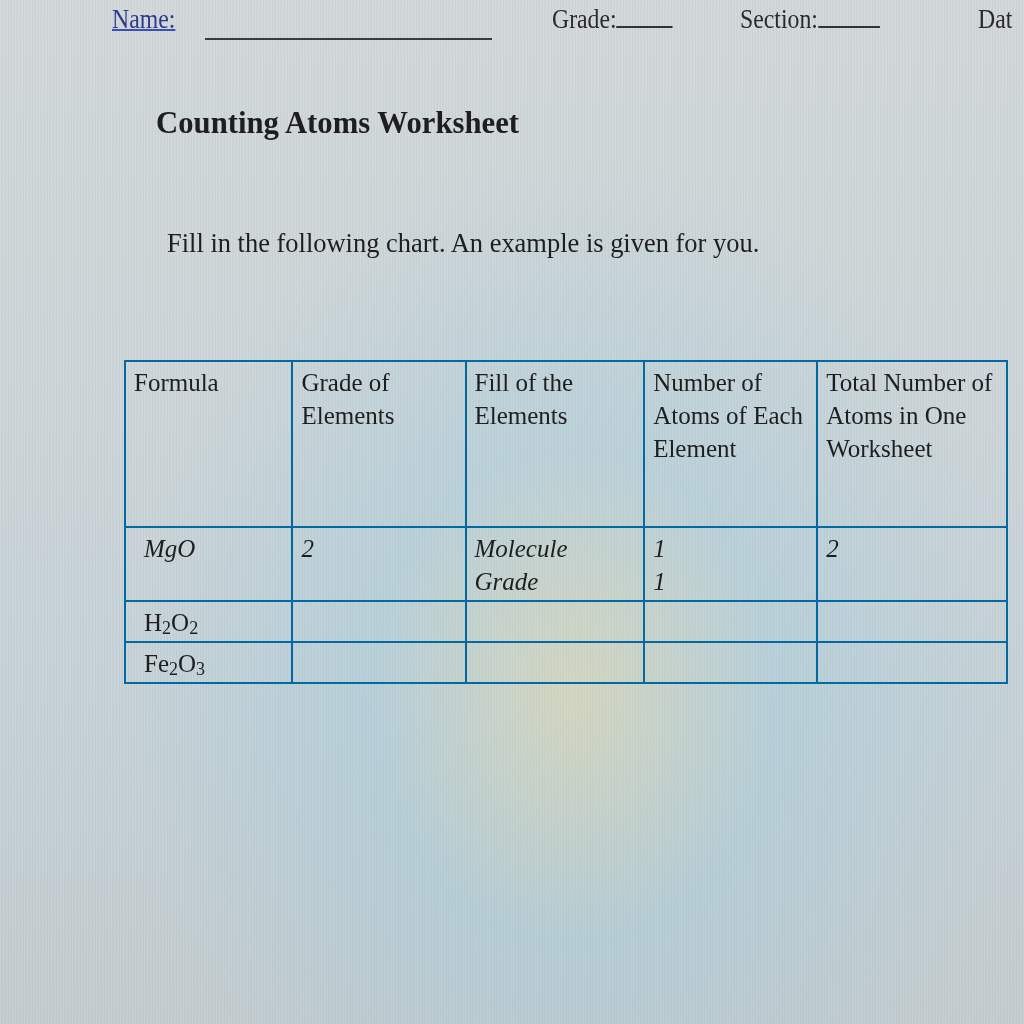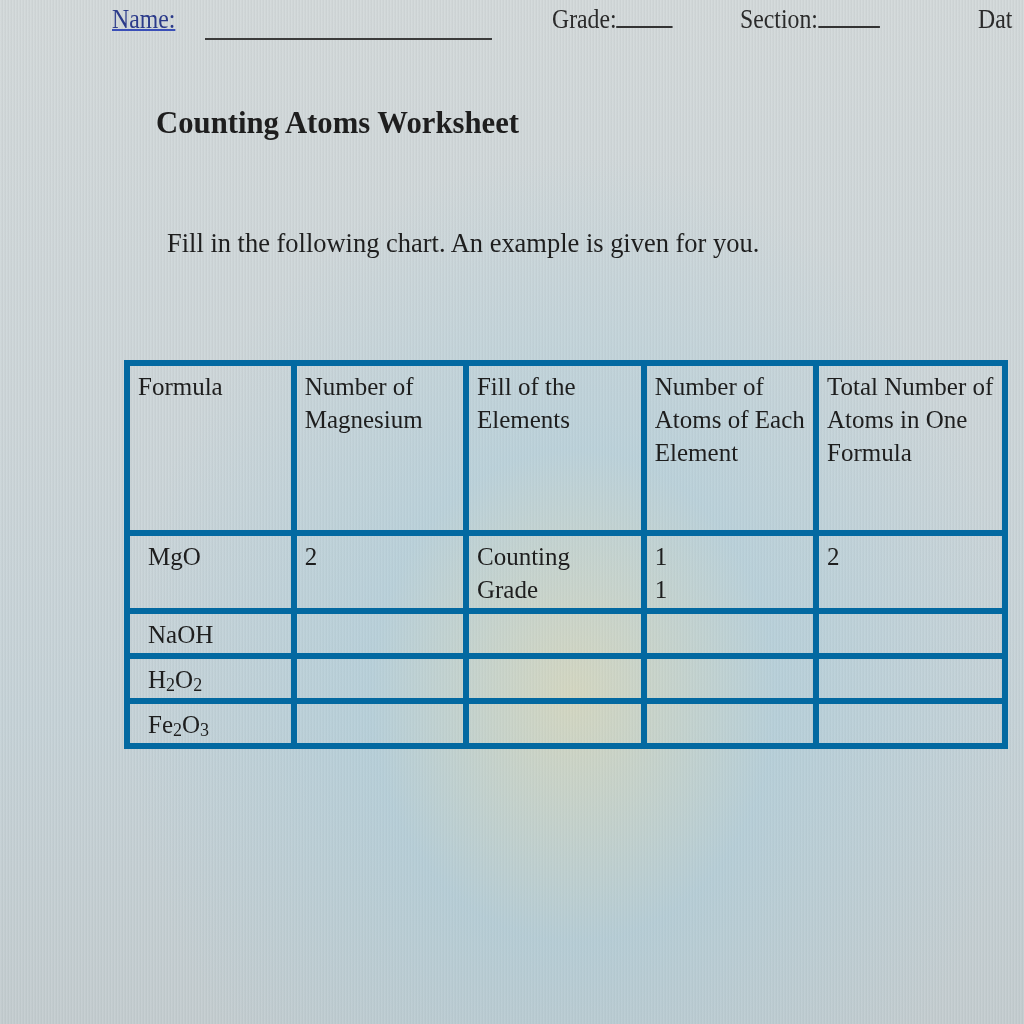--- a/index.html
+++ b/index.html
@@ -89,29 +89,29 @@
       height: 580px;
     }
     table.atoms {
       border-collapse: collapse;
       width: 100%;
       font-size: 25px;
       color: #1e1e1e;
       table-layout: fixed;
     }
     table.atoms td, table.atoms th {
-      border: 6px solid #0369a1;
+      border: 2px solid #0369a1;
       vertical-align: top;
       text-align: left;
       font-weight: normal;
       padding: 4px 8px 2px 8px;
       line-height: 33px;
     }
     table.atoms th { height: 158px; }
-    .row-example td { height: 60px; line-height: 30px; }
+    .row-example td { height: 60px; line-height: 30px; font-style: italic; }
     .row-tall td { height: 58px; }
     .row-short td { height: 26px; line-height: 26px; padding-top: 2px; padding-bottom: 0; }
     .c1 { width: 150px; }
     .c2 { width: 155px; }
     .c3 { width: 160px; }
     .c4 { width: 155px; }
     .c5 { width: 170px; }
     .formula-cell { padding-left: 18px !important; }
     sub { font-size: 0.72em; vertical-align: -0.18em; line-height: 0; }
   </style>
@@ -139,49 +139,42 @@
       <colgroup>
         <col class="c1">
           <col class="c2">
           <col class="c3">
           <col class="c4">
           <col class="c5">
       </colgroup>
       <thead>
         <tr>
           <th>Formula</th>
-          <th>Number of Magnesium</th>
+          <th>Grade of Elements</th>
           <th>Fill of the Elements</th>
           <th>Number of Atoms of Each Element</th>
-          <th>Total Number of Atoms in One Formula</th>
+          <th>Total Number of Atoms in One Worksheet</th>
         </tr>
       </thead>
       <tbody>
         <tr class="row-example">
           <td class="formula-cell">MgO</td>
           <td>2</td>
           <td>
-            <div>Counting</div>
+            <div>Molecule</div>
             <div>Grade</div>
           </td>
           <td>
             <div>1</div>
             <div>1</div>
           </td>
           <td>2</td>
         </tr>
       </tbody>
       <tbody id="formula-rows">
-          <tr class="row-short">
-            <td class="formula-cell" aria-label="NaOH">NaOH</td>
-            <td></td>
-            <td></td>
-            <td></td>
-            <td></td>
-          </tr>
           <tr class="row-short">
             <td class="formula-cell" aria-label="H2O2">H<sub>2</sub>O<sub>2</sub></td>
             <td></td>
             <td></td>
             <td></td>
             <td></td>
           </tr>
           <tr class="row-short">
             <td class="formula-cell" aria-label="Fe2O3">Fe<sub>2</sub>O<sub>3</sub></td>
             <td></td>

